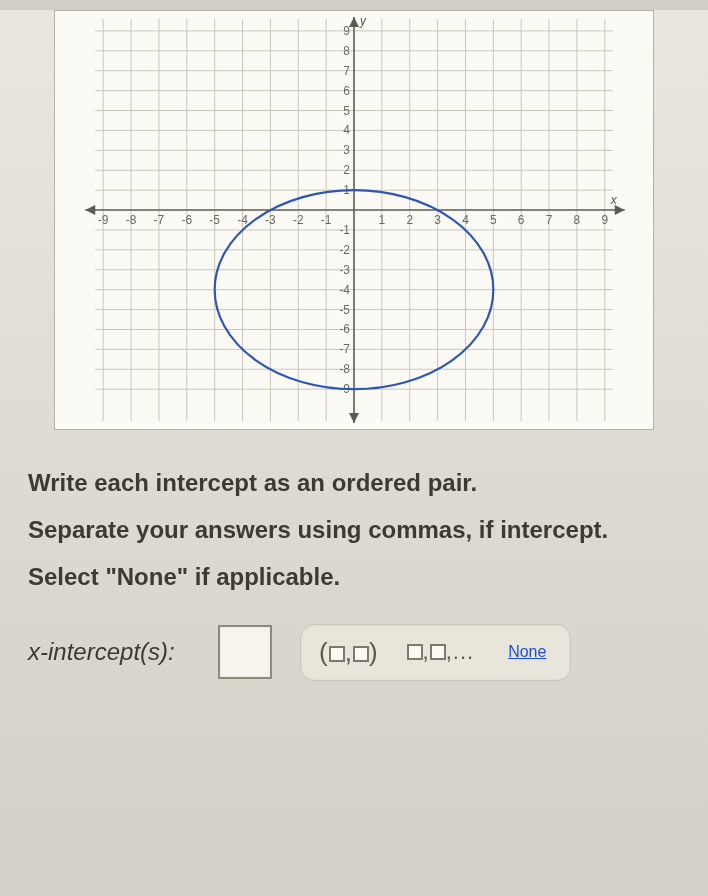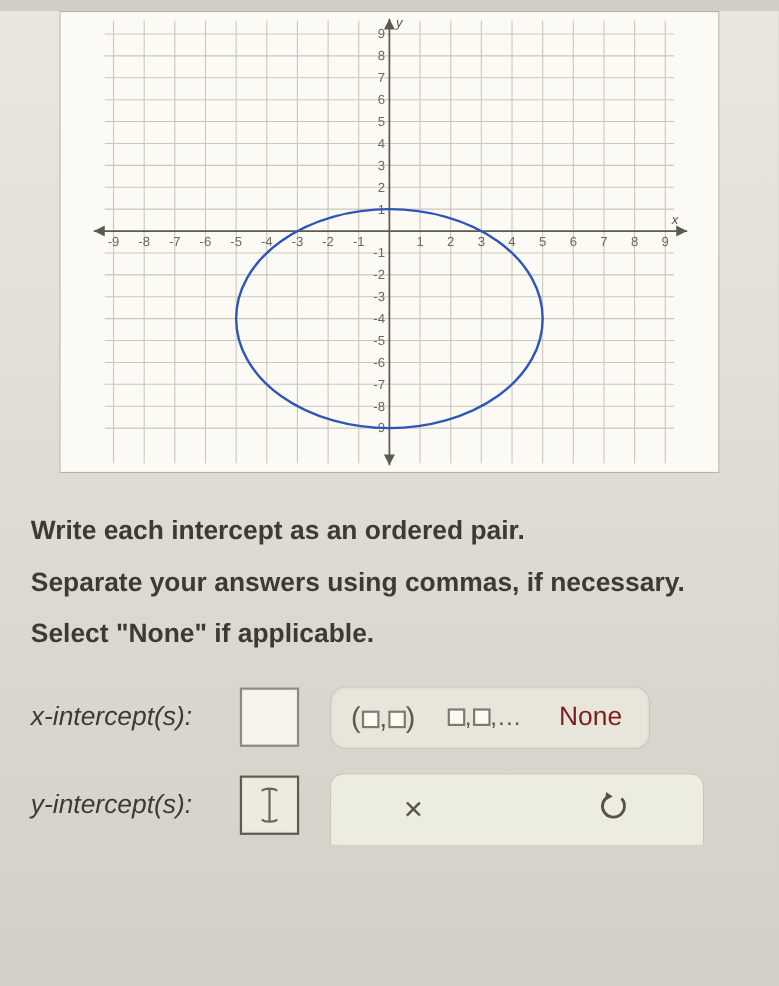--- a/index.html
+++ b/index.html
@@ -84,23 +84,24 @@
     gap: 28px;
     box-shadow: inset 0 0 3px rgba(0,0,0,0.08);
   }
   .pal-item {
     font-size: 26px;
     color: #5b584c;
     letter-spacing: 1px;
   }
   .pal-item.small { font-size: 22px; }
   .none-btn {
-    font-size:24px;
-    color:#7f1d1d;
+    font-size:16px;
+    color:#1d4ed8;
     padding: 0 6px;
+    text-decoration: underline;
   }
   .lower-palette {
     margin-left: 218px;
     margin-top: 6px;
     display:flex;
     gap: 80px;
     padding: 14px 26px;
     background:#ececdf;
     border-radius: 12px 12px 0 0;
     border:1px solid #c9c7bb;
@@ -231,53 +232,34 @@
             <text x="296" y="384">-9</text>
         </g>
 
         <ellipse class="circle-plot" cx="300" cy="280" rx="140" ry="100"></ellipse>
       </g>
     </svg>
   </div>
 
   <div class="instructions">
     <div>Write each intercept as an ordered pair.</div>
-    <div>Separate your answers using commas, if necessary.</div>
+    <div>Separate your answers using commas, if intercept.</div>
     <div>Select "None" if applicable.</div>
   </div>
 
   <div class="answer-area">
 
     <div class="answer-row">
       <div class="ans-label">
         <span class="var">x-intercept(s):</span>
       </div>
       <div class="ans-box"></div>
       <div class="palette">
         <span class="pal-item">(<span class="sq"></span>,<span class="sq"></span>)</span>
         <span class="pal-item small"><span class="sq"></span>,<span class="sq"></span>,...</span>
         <span class="none-btn">None</span>
       </div>
     </div>
 
-    <div class="answer-row">
-      <div class="ans-label">
-        <span class="var">y-intercept(s):</span>
-      </div>
-      <div class="ans-box selected">
-        <svg class="cursor-icon" viewBox="0 0 30 42">
-          <path d="M15 6 C10 6 8 8 8 8 M15 6 C20 6 22 8 22 8 M15 6 L15 36 M15 36 C10 36 8 34 8 34 M15 36 C20 36 22 34 22 34" stroke="#6a6656" stroke-width="2" fill="none"></path>
-        </svg>
-      </div>
-      <div class="lower-palette" style="margin-left:0;">
-        <span class="lp-item">×</span>
-        <span class="lp-item">
-          <svg width="28" height="28" viewBox="0 0 28 28">
-            <path d="M20 8 A10 10 0 1 1 8 6" fill="none" stroke="#555349" stroke-width="2.6"></path>
-            <polygon points="6,2 12,6 5,10" fill="#555349"></polygon>
-          </svg>
-        </span>
-      </div>
-    </div>
 
   </div>
 
 </div>
 
 </body></html>

